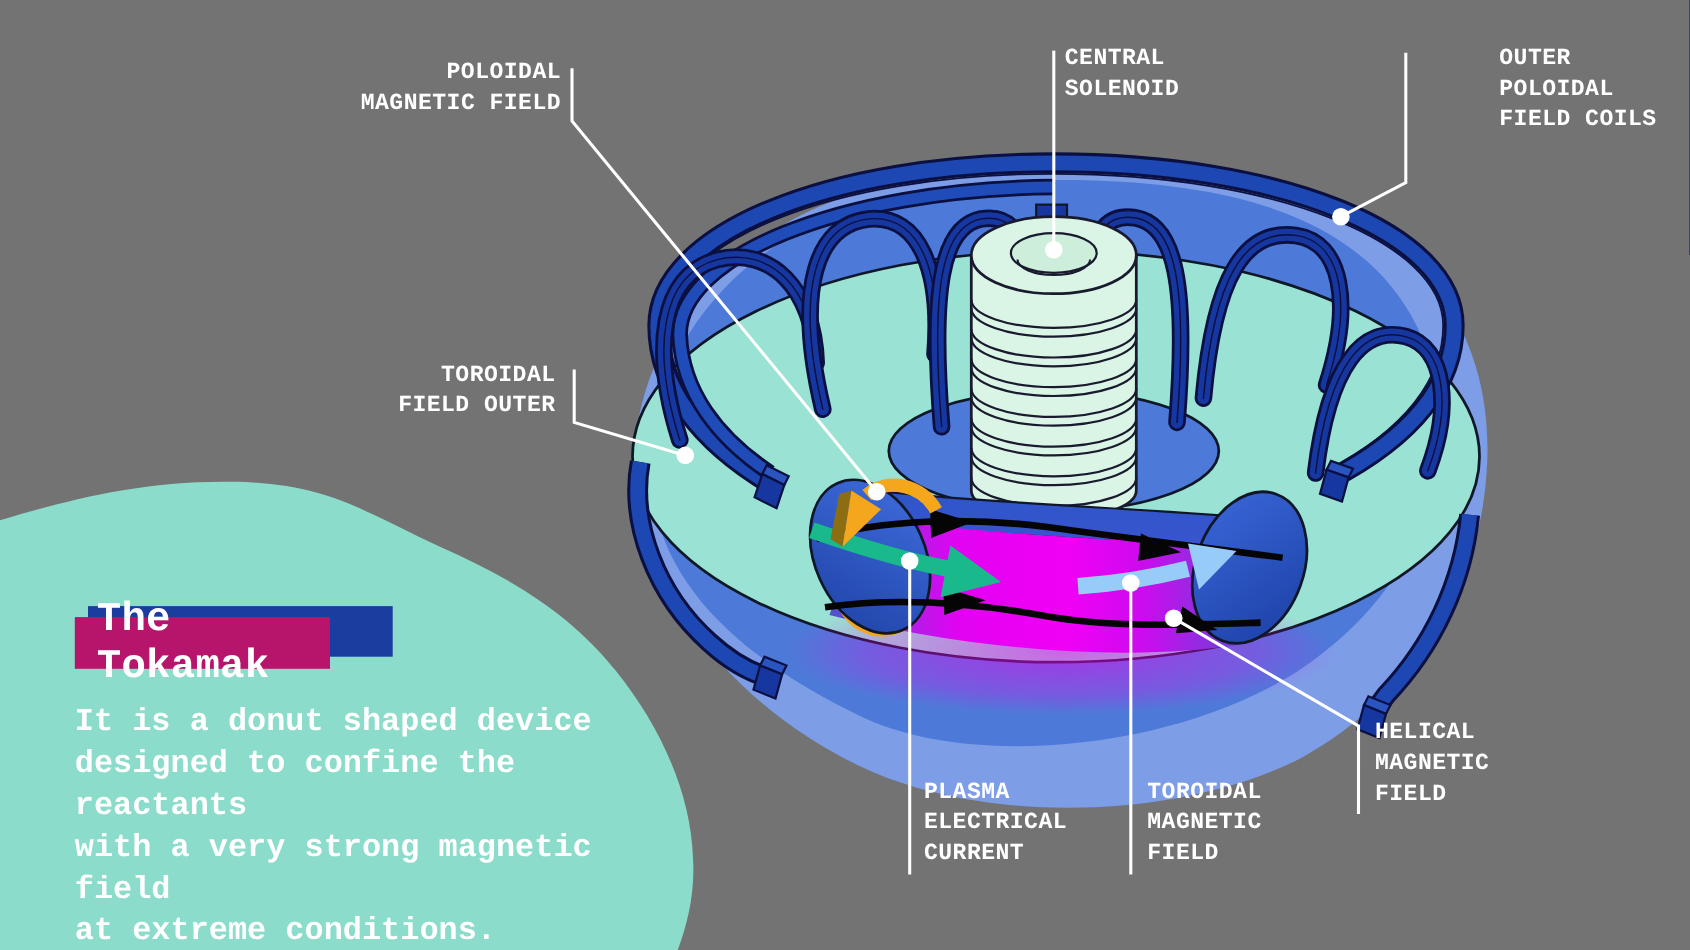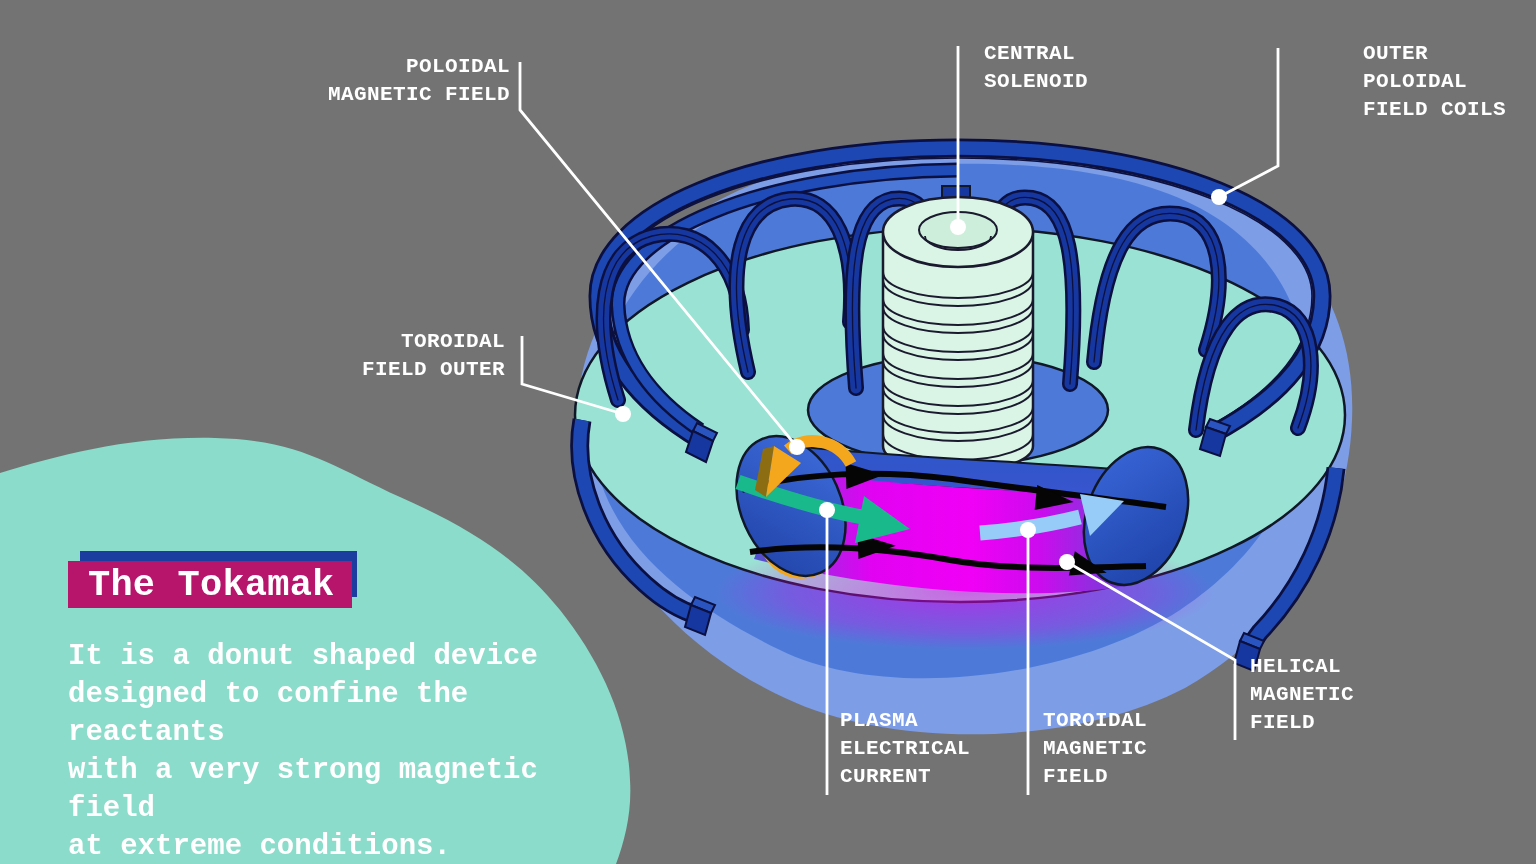--- a/index.html
+++ b/index.html
@@ -5,21 +5,21 @@
   html,body{margin:0;padding:0;background:#0c2250;}
   .stage{position:relative;width:1536px;height:864px;overflow:hidden;
          background:#737373;font-family:Liberation Mono, monospace;}
   .stage svg{position:absolute;left:0;top:0;}
   .label{position:absolute;color:#ffffff;font-weight:bold;font-size:21px;
          line-height:28px;letter-spacing:.4px;z-index:5;white-space:nowrap;}
   .label .ln{display:block;}
   .label.alignr{text-align:right;}
   .title-shadow{position:absolute;left:80px;top:551px;width:277px;height:46px;
                 background:#1c3da0;z-index:4;}
-  .title-bar{position:absolute;left:68px;top:561px;width:284px;height:47px;
+  .title-bar{position:absolute;left:68px;top:561px;width:232px;height:47px;
              background:#b7156c;z-index:5;display:flex;align-items:center;}
   .title-bar .ttl{color:#fff;font-weight:bold;font-size:37px;padding-left:20px;
                   letter-spacing:.2px;}
   .desc{position:absolute;left:68px;top:638px;width:560px;color:#fff;
         font-weight:bold;font-size:29px;line-height:38px;z-index:5;}
   .desc .ln{display:block;}
 </style>
 </head>
 <body>
 
@@ -211,21 +211,21 @@
     <circle cx="1028" cy="530" r="8"></circle>
     <circle cx="1067" cy="562" r="8"></circle>
   </g>
 </svg>
 
   <div class="label alignr" style="left:300px;top:53px;width:210px;">
     <span class="ln">POLOIDAL</span>
     <span class="ln">MAGNETIC FIELD</span>
   </div>
 
-  <div class="label" style="left:968px;top:40px;margin-left:16px;">
+  <div class="label" style="left:968px;top:40px;">
     <span class="ln">CENTRAL</span>
     <span class="ln">SOLENOID</span>
   </div>
 
   <div class="label" style="left:1363px;top:40px;">
     <span class="ln">OUTER</span>
     <span class="ln">POLOIDAL</span>
     <span class="ln">FIELD COILS</span>
   </div>
 

